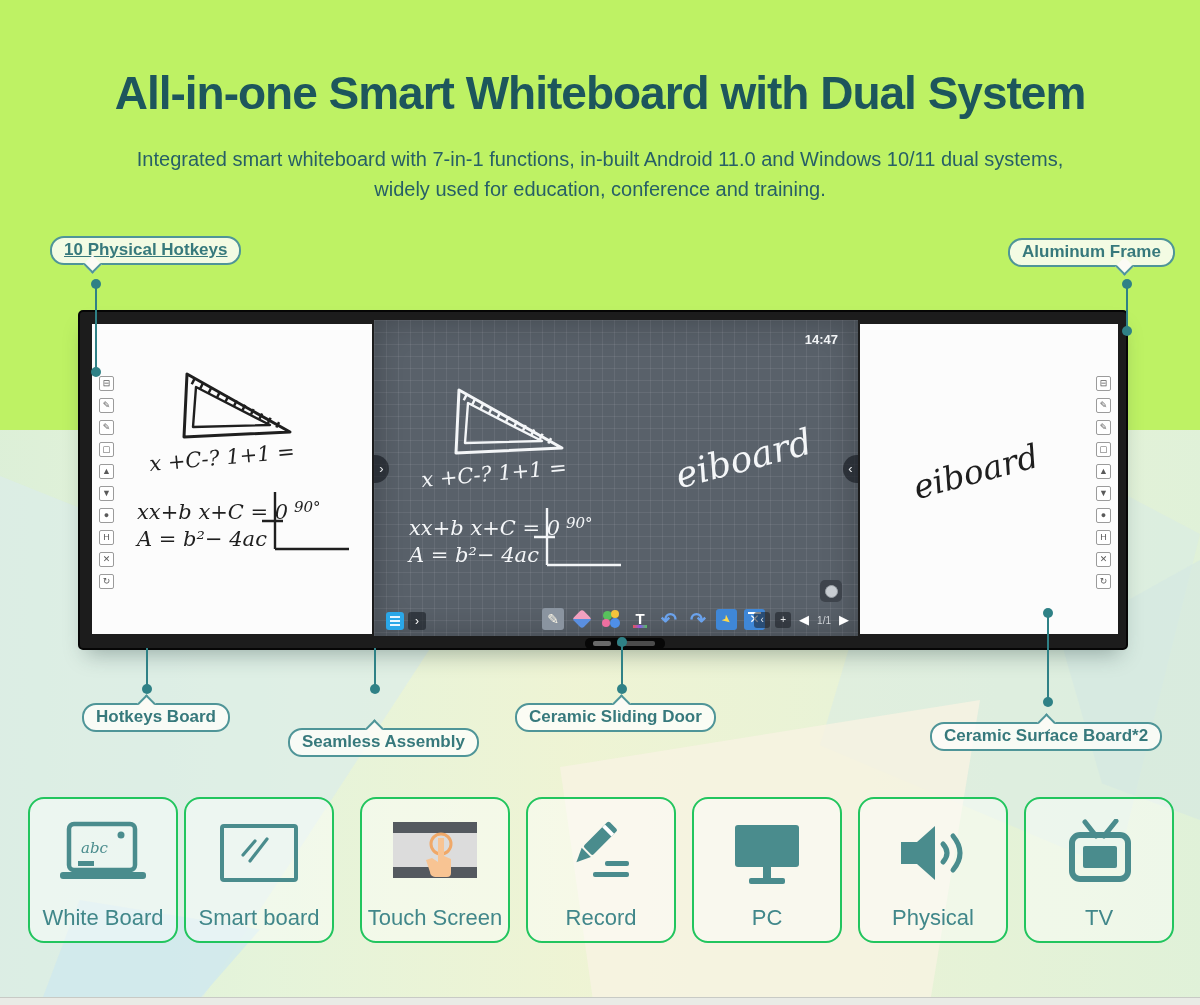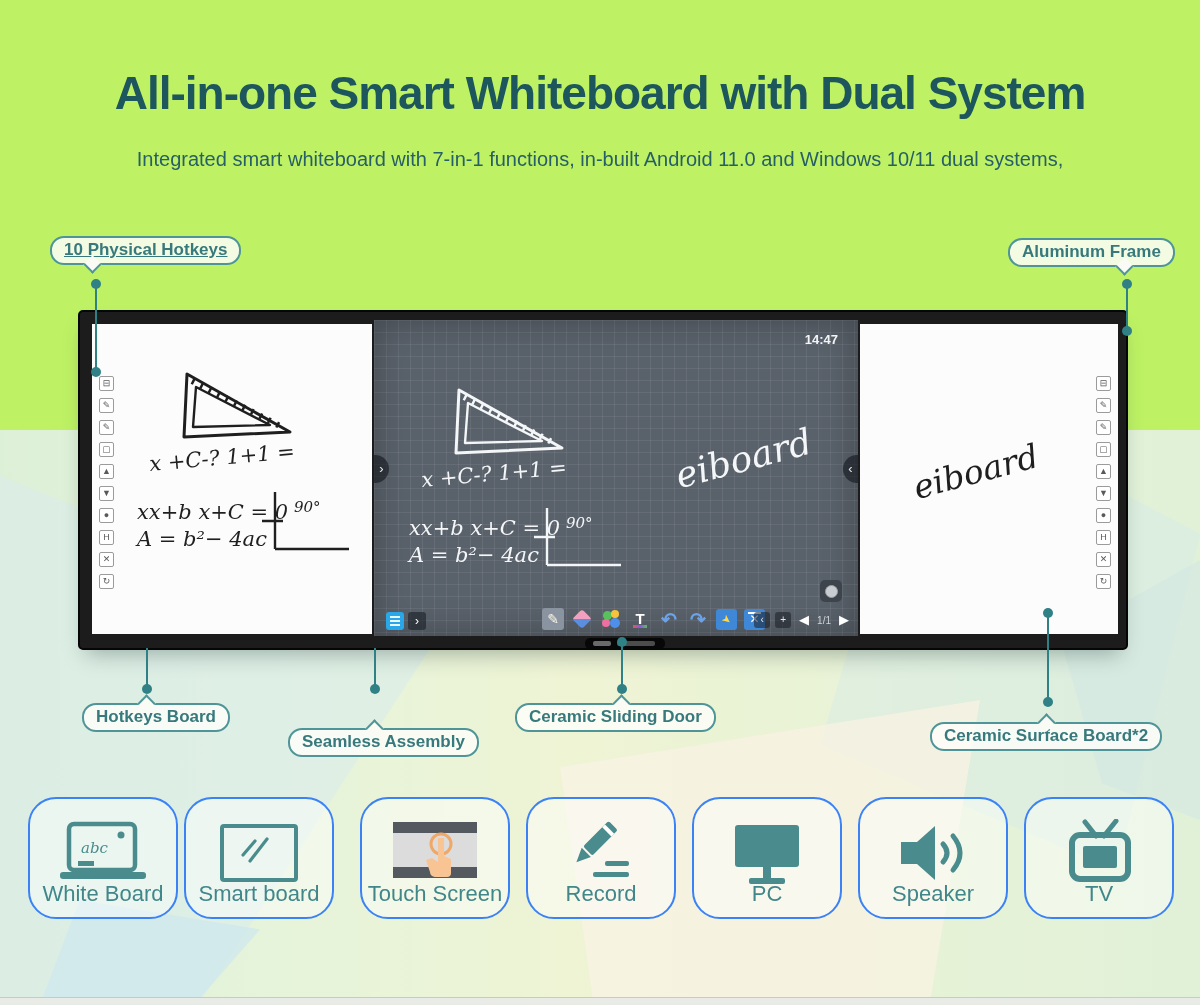--- a/index.html
+++ b/index.html
@@ -109,22 +109,22 @@
   .rec-circle { position:absolute; right:16px; bottom:34px; width:22px; height:22px;
     background:#3e444c; border-radius:5px; display:flex; align-items:center; justify-content:center; }
   .rec-circle span { width:13px; height:13px; border-radius:50%; background:#c8cdd2; border:1px solid #9aa0a6; }
   .pagenav { position:absolute; right:6px; bottom:8px; display:flex; align-items:center; gap:5px; }
   .pagenav .pbtn { min-width:16px; height:16px; background:rgba(25,30,36,0.55); border-radius:3px;
     color:#e8eaec; font-size:10px; line-height:16px; text-align:center; padding:0 2px; }
   .pagenav .arrow { background:none; color:#ffffff; font-size:13px; }
   .pagenav .pcount { color:#d0d4d8; font-size:10px; }
 
   
-  .card { position:absolute; top:797px; width:150px; height:122px; border:2px solid #3b82f6;
-    border-radius:28px; background:rgba(255,255,255,0.45); z-index:6; }
+  .card { position:absolute; top:797px; width:150px; height:146px; border:2px solid #22c55e;
+    border-radius:16px; background:rgba(255,255,255,0.45); z-index:6; }
   .card .icon { position:absolute; left:0; top:12px; width:100%; height:84px;
     display:flex; align-items:center; justify-content:center; }
   .card .label { position:absolute; left:0; bottom:10px; width:100%; text-align:center;
     font-size:22px; color:#41878a; }
   .tealfill { fill:#4a8c8d; } .tealstroke { stroke:#4a8c8d; fill:none; }
 </style>
 </head>
 <body>
 
 <div class="canvas">
@@ -132,20 +132,21 @@
   <div class="bgpoly bg-base"></div>
   <div class="bgpoly bg-tri1"></div>
   <div class="bgpoly bg-tri2"></div>
   <div class="bgpoly bg-tri4"></div>
   <div class="bgpoly bg-tri3"></div>
   <div class="bgpoly bg-tri5"></div>
 
   <h1 class="title">All-in-one Smart Whiteboard with Dual System</h1>
   <div class="subtitle">
     <span>Integrated smart whiteboard with 7-in-1 functions, in-built Android 11.0 and Windows 10/11 dual systems,</span><br>
+    <span>widely used for education, conference and training.</span>
   </div>
 
   <div class="callout" style="left:50px; top:236px;text-decoration:underline;">
     <span>10 Physical Hotkeys</span>
     <i class="notch down" style="left:34px;"></i>
   </div>
   <div class="callout" style="left:1008px; top:238px;text-align:center;">
     <span>Aluminum Frame</span>
     <i class="notch down" style="left:108px;"></i>
   </div>
@@ -363,21 +364,21 @@
   </div>
 
   <div class="card" style="left:858px;">
     <div class="icon">
       <svg width="76" height="66" viewBox="0 0 76 66">
         <polygon points="6,22 22,22 40,6 40,60 22,44 6,44" class="tealfill"></polygon>
         <path d="M48,24 q8,9 0,18" class="tealstroke" stroke-width="5" stroke-linecap="round"></path>
         <path d="M58,16 q14,17 0,34" class="tealstroke" stroke-width="5" stroke-linecap="round"></path>
       </svg>
     </div>
-    <div class="label">Speaker</div>
+    <div class="label">Physical</div>
   </div>
 
   <div class="card" style="left:1024px;">
     <div class="icon">
       <svg width="80" height="68" viewBox="0 0 80 68">
         <path d="M26,3 L37,17 M57,2 L45,17" class="tealstroke" stroke-width="5" stroke-linecap="round"></path>
         <rect x="13" y="16" width="56" height="44" rx="8" class="tealstroke" stroke-width="6"></rect>
         <rect x="24" y="27" width="34" height="22" rx="2" class="tealfill"></rect>
       </svg>
     </div>

